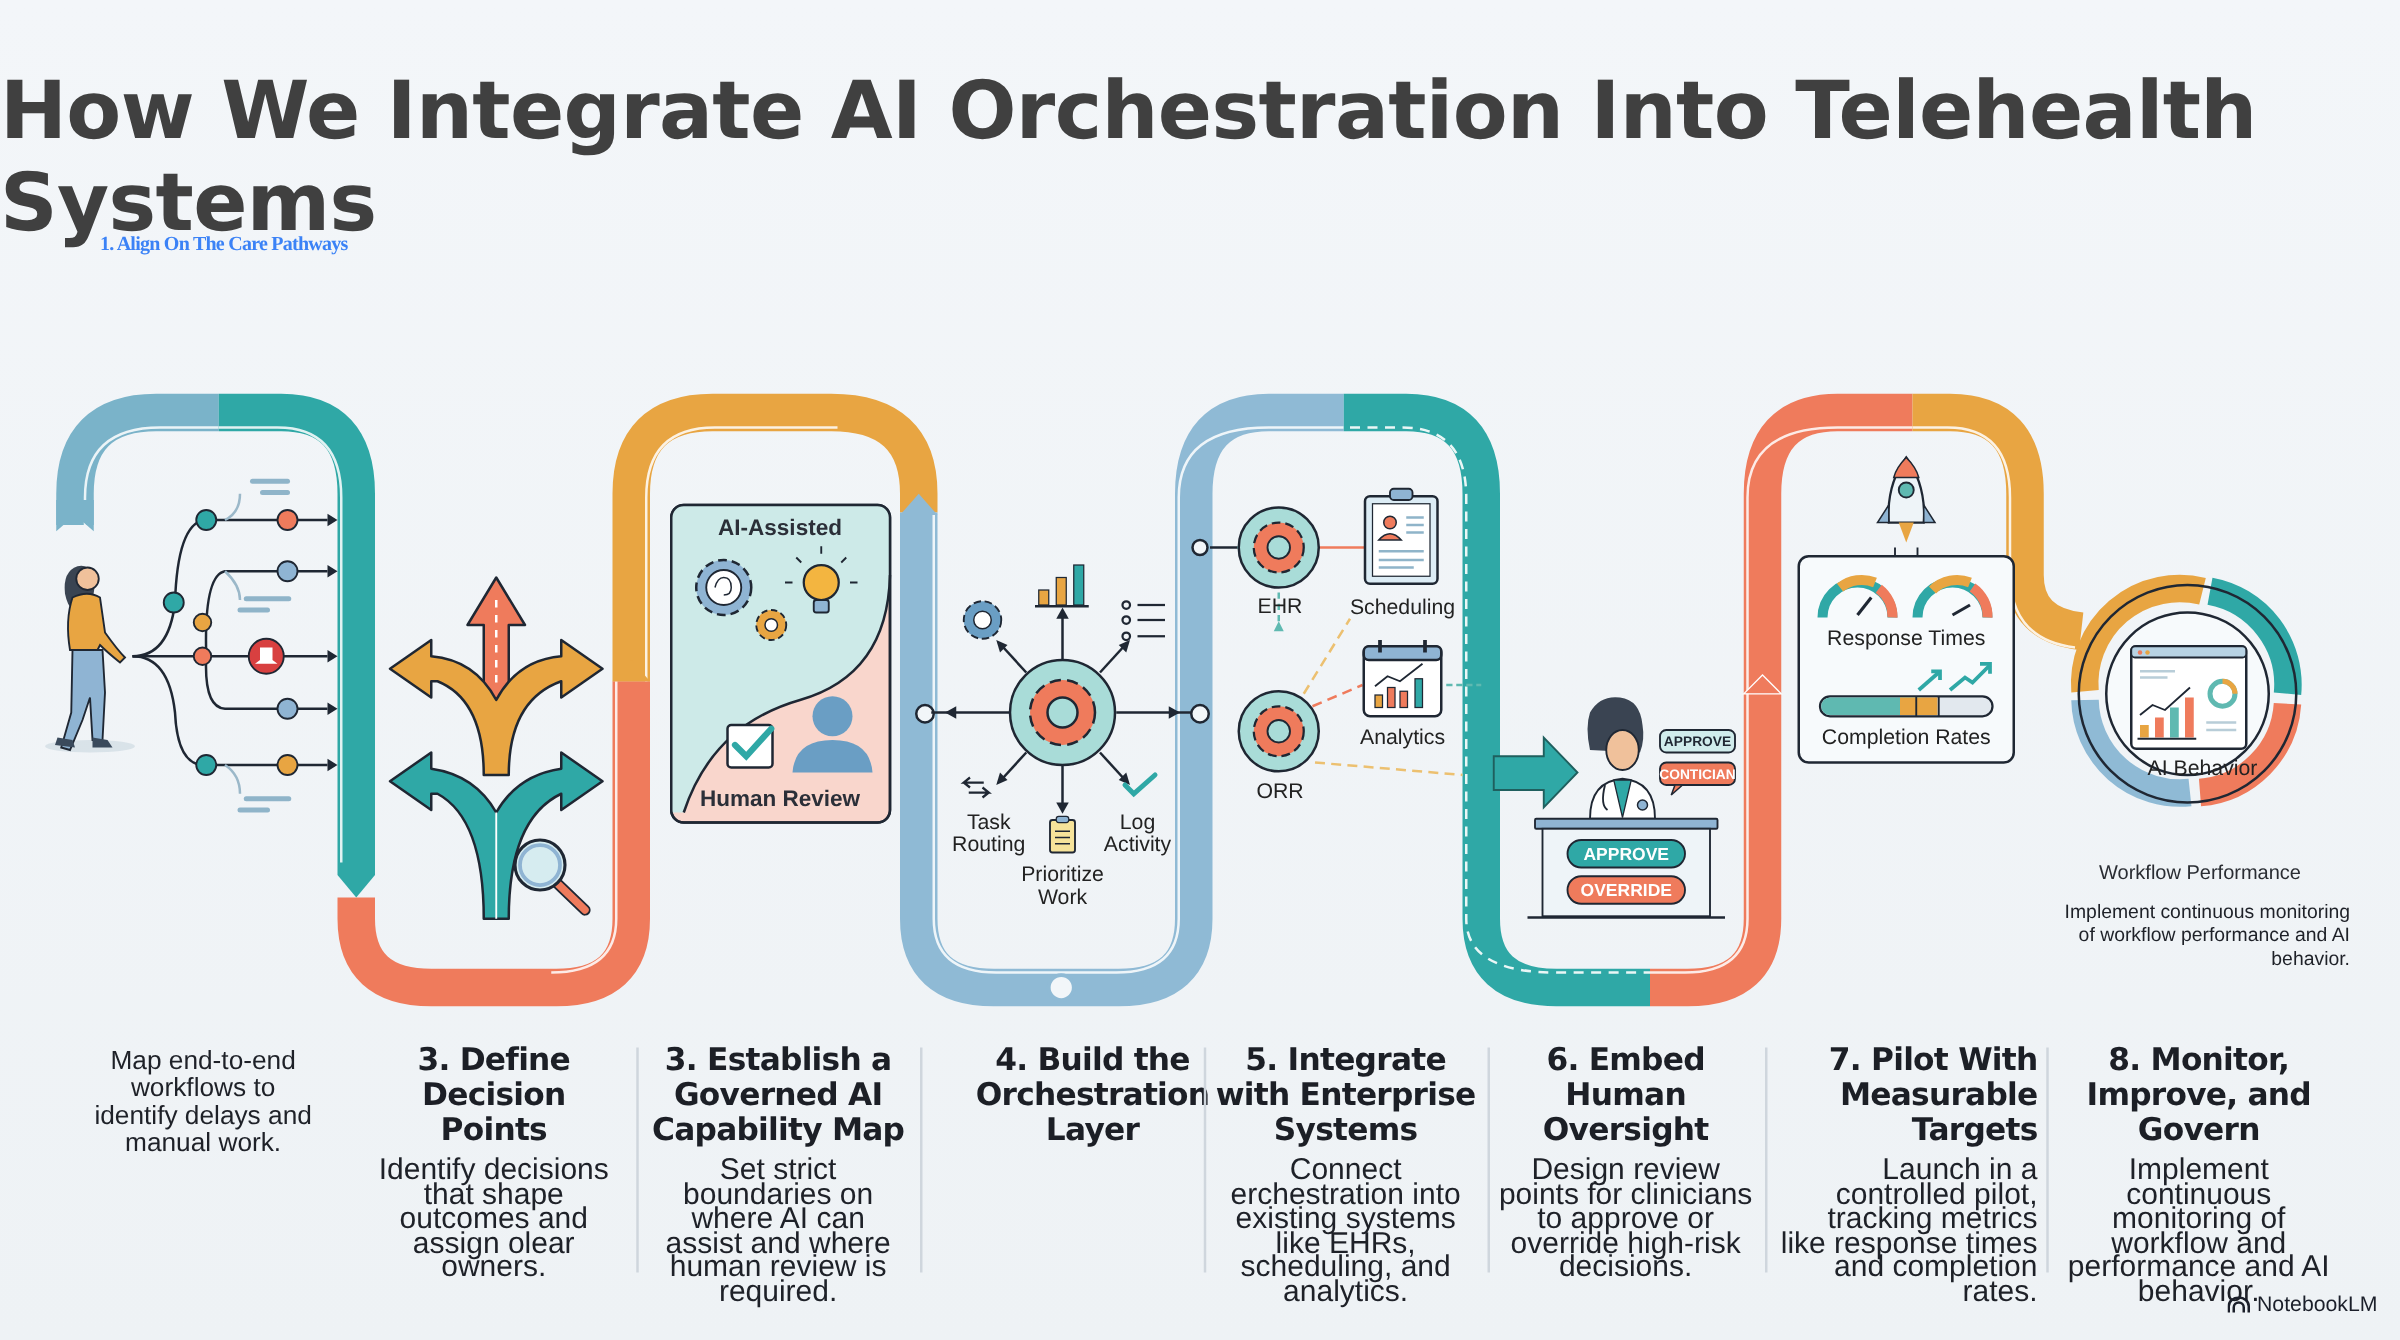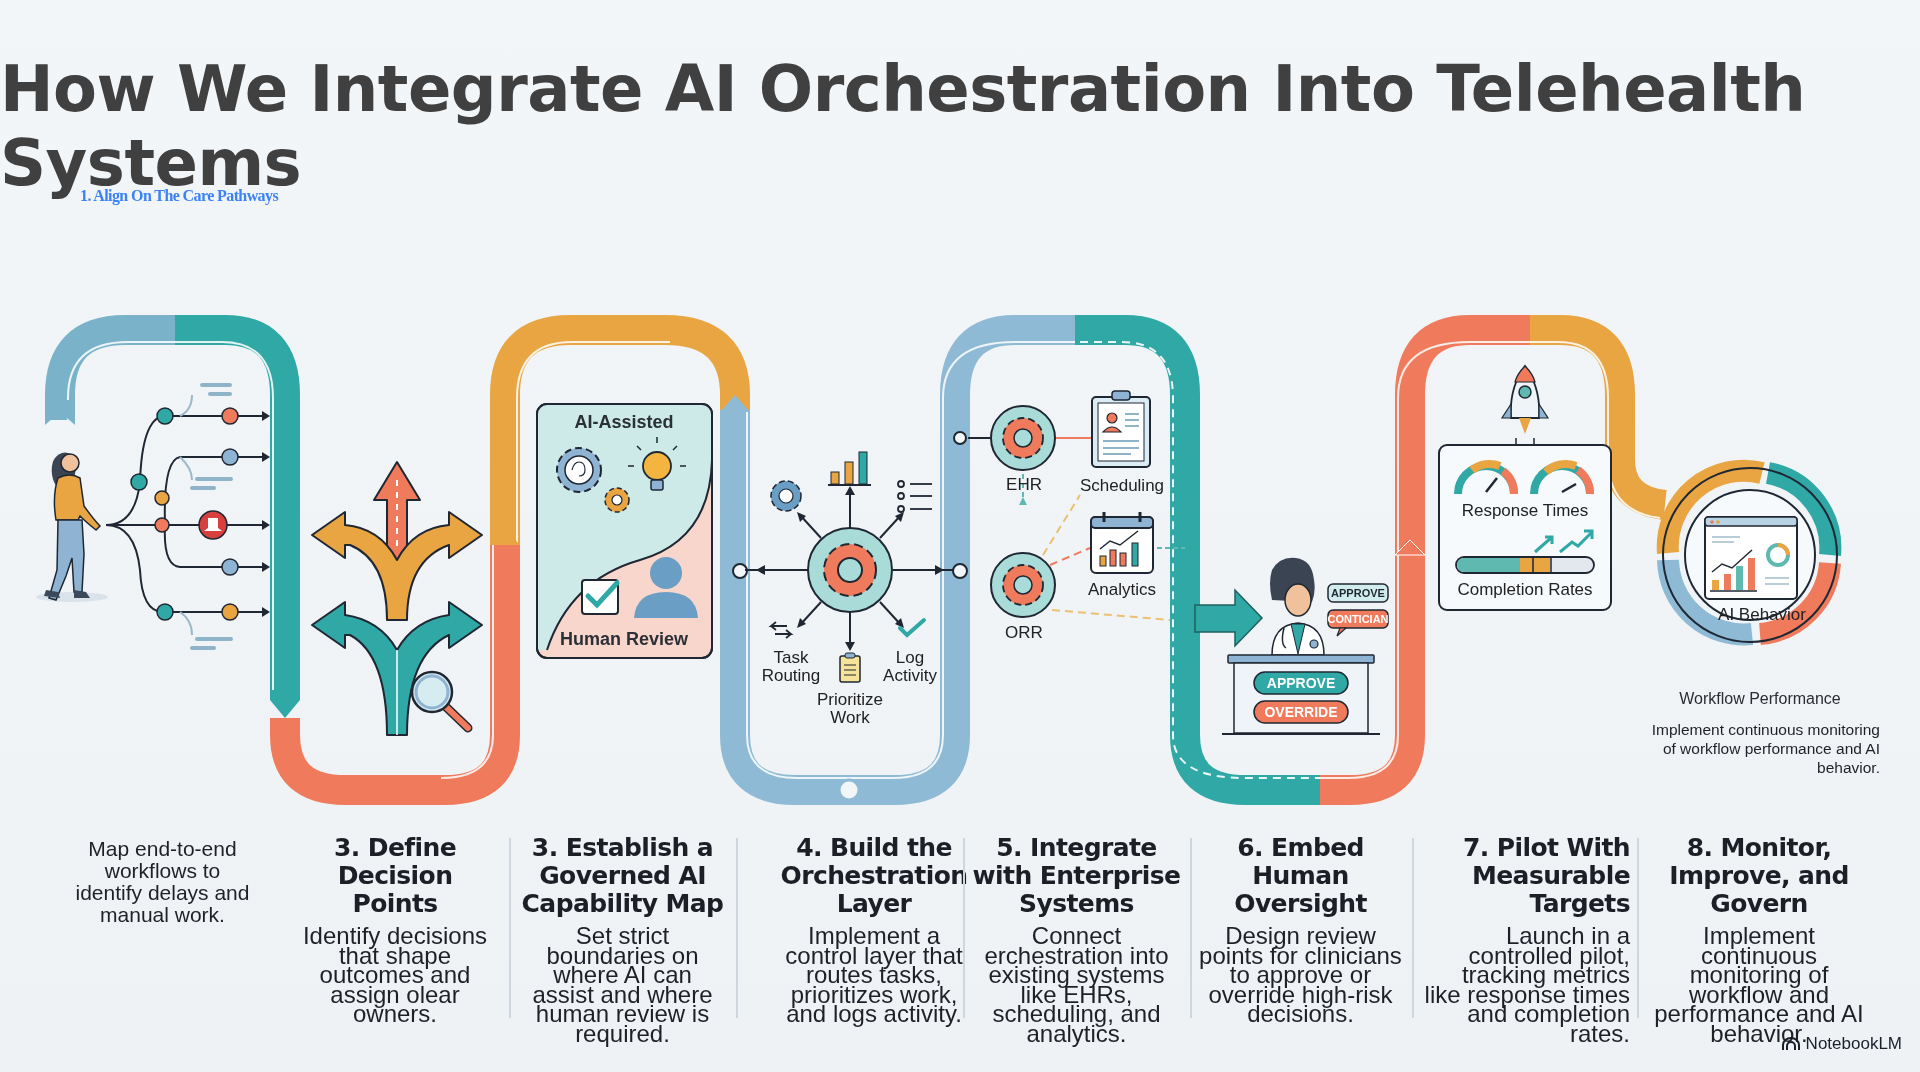--- a/index.html
+++ b/index.html
@@ -409,21 +409,20 @@
 <div class="divider" style="left:509px;"></div>
 
 <div class="col" style="left:520px;width:205px;">
   <h2>3. Establish a Governed AI Capability Map</h2>
   <p>Set strict boundaries on where AI can assist and where human review is required.</p>
 </div>
 <div class="divider" style="left:736px;"></div>
 
 <div class="col" style="left:745px;width:210px;margin-left:24px;">
   <h2>4. Build the Orchestration Layer</h2>
-  <p>Implement a control layer that routes tasks, prioritizes work, and logs activity.</p>
 </div>
 <div class="divider" style="left:963px;"></div>
 
 <div class="col" style="left:970px;width:213px;">
   <h2>5. Integrate with Enterprise Systems</h2>
   <p>Connect erchestration into existing systems like EHRs, scheduling, and analytics.</p>
 </div>
 <div class="divider" style="left:1190px;"></div>
 
 <div class="col" style="left:1198px;width:205px;">

